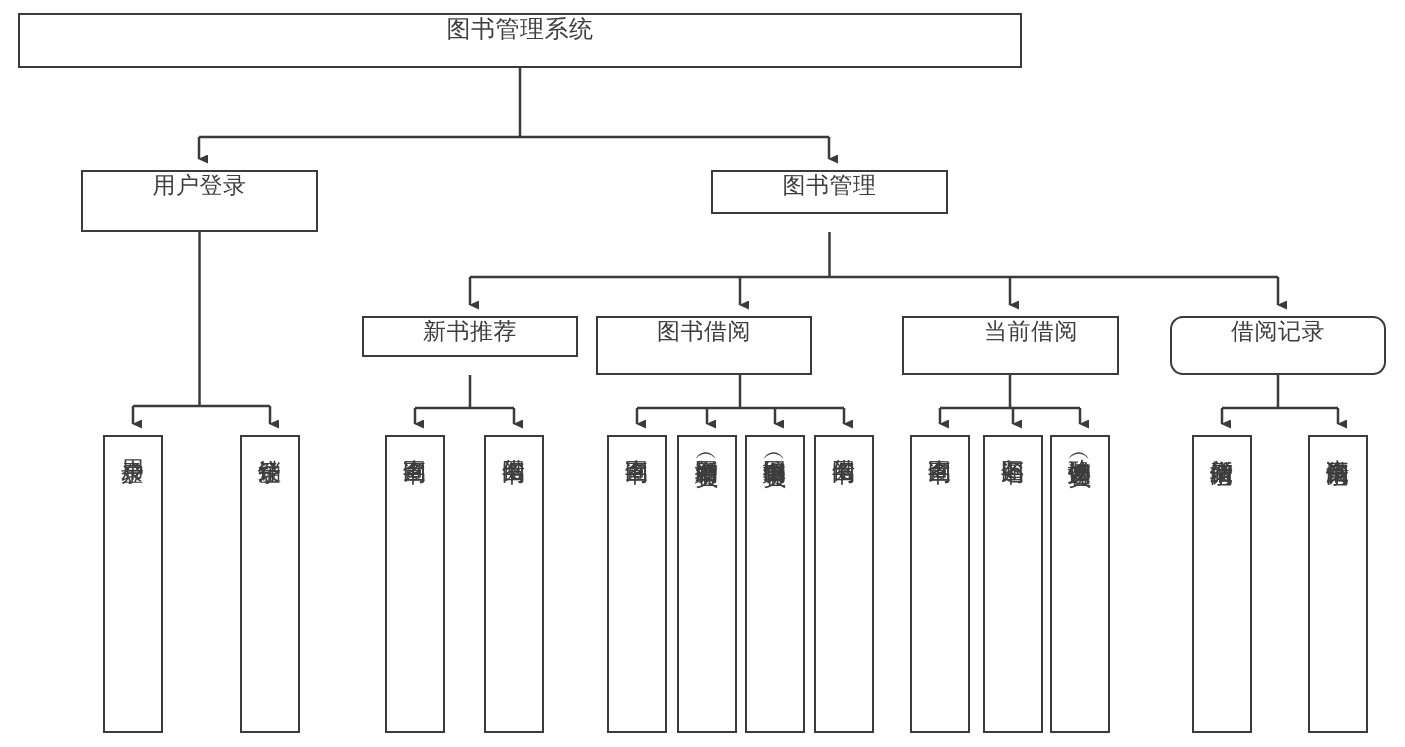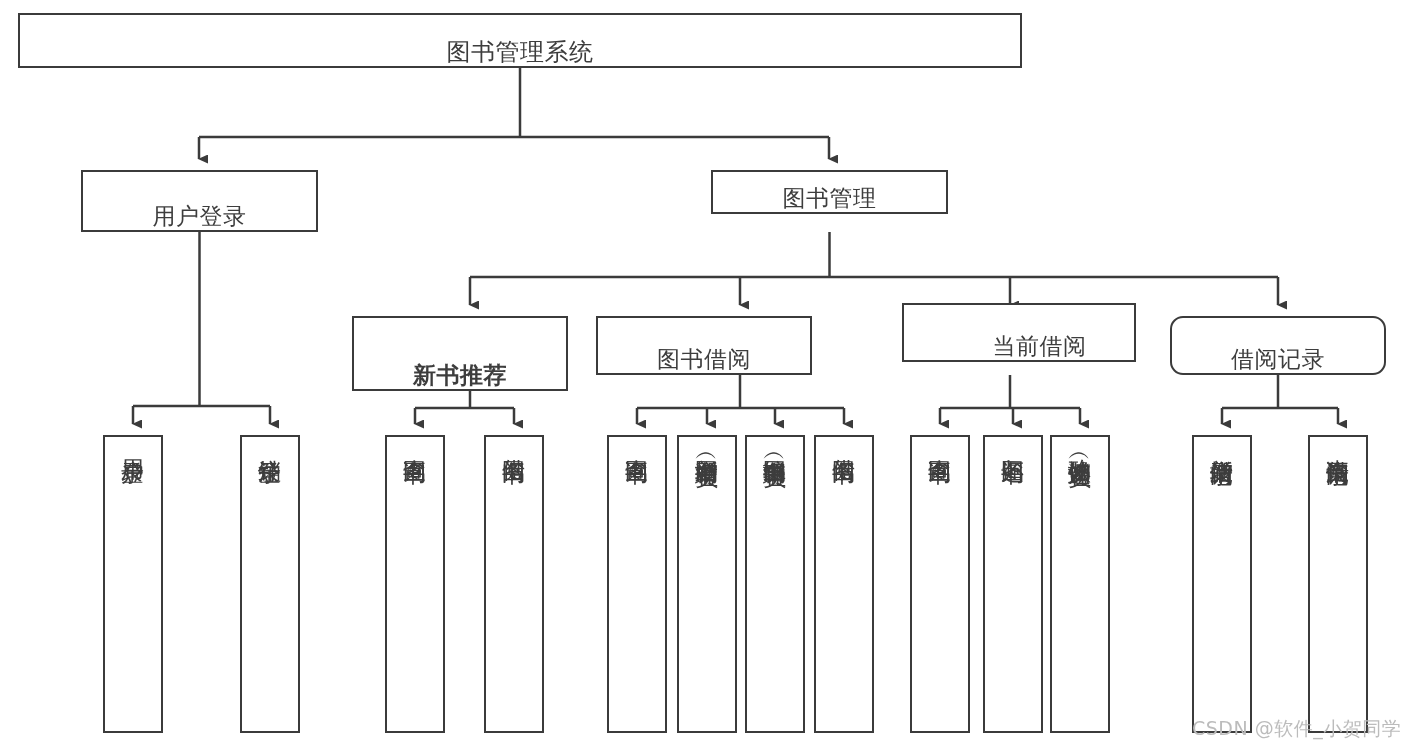--- a/index.html
+++ b/index.html
@@ -25,21 +25,21 @@
     width: 1405px;
     height: 747px;
     pointer-events: none;
   }
   .node {
     position: absolute;
     box-sizing: border-box;
     background: #ffffff;
     border: 2.5px solid #3b3b3b;
     display: flex;
-    align-items: flex-end;
+    align-items: flex-start;
     justify-content: center;
     z-index: 2;
   }
   .node-label {
     color: #3d3d3d;
     font-size: 23px;
     line-height: 1.18;
     letter-spacing: 0.5px;
     white-space: nowrap;
     text-align: center;
@@ -125,27 +125,27 @@
 
   <div id="level2-container">
       <div class="node horizontal" style="left: 81px; top: 170px; width: 237px; height: 62px;">
         <span class="node-label">用户登录</span>
       </div>
       <div class="node horizontal" style="left: 711px; top: 170px; width: 237px; height: 44px; font-family: Liberation Serif, serif;">
         <span class="node-label">图书管理</span>
       </div>
     </div>
   <div id="level3-container">
-      <div class="node horizontal" style="left: 352px; top: 316px; width: 216px; height: 75px; font-weight: bold;">
+      <div class="node horizontal" style="left: 362px; top: 316px; width: 216px; height: 41px;">
         <span class="node-label">新书推荐</span>
       </div>
       <div class="node horizontal" style="left: 596px; top: 316px; width: 216px; height: 59px;">
         <span class="node-label">图书借阅</span>
       </div>
-      <div class="node horizontal" style="left: 902px; top: 303px; width: 234px; height: 59px; padding-left: 41px;">
+      <div class="node horizontal" style="left: 902px; top: 316px; width: 217px; height: 59px; padding-left: 41px;">
         <span class="node-label">当前借阅</span>
       </div>
       <div class="node horizontal" style="left: 1170px; top: 316px; width: 216px; height: 59px; border-radius: 13px;">
         <span class="node-label">借阅记录</span>
       </div>
     </div>
   <div id="leaves-container">
       <div class="node vertical" style="left: 103px; top: 435px; width: 60px; height: 298px;">
         <span class="node-label">用户登录</span>
       </div>
@@ -180,15 +180,14 @@
         <span class="node-label">确认归还（管理员）</span>
       </div>
       <div class="node vertical" style="left: 1192px; top: 435px; width: 60px; height: 298px;">
         <span class="node-label">新增借阅记录</span>
       </div>
       <div class="node vertical" style="left: 1308px; top: 435px; width: 60px; height: 298px;">
         <span class="node-label">查询借阅记录</span>
       </div>
     </div>
 
-  <div class="watermark" style="left: 1192px; top: 716px;">CSDN @软件_小贺同学</div>
 
 </div>
 
 </body></html>

